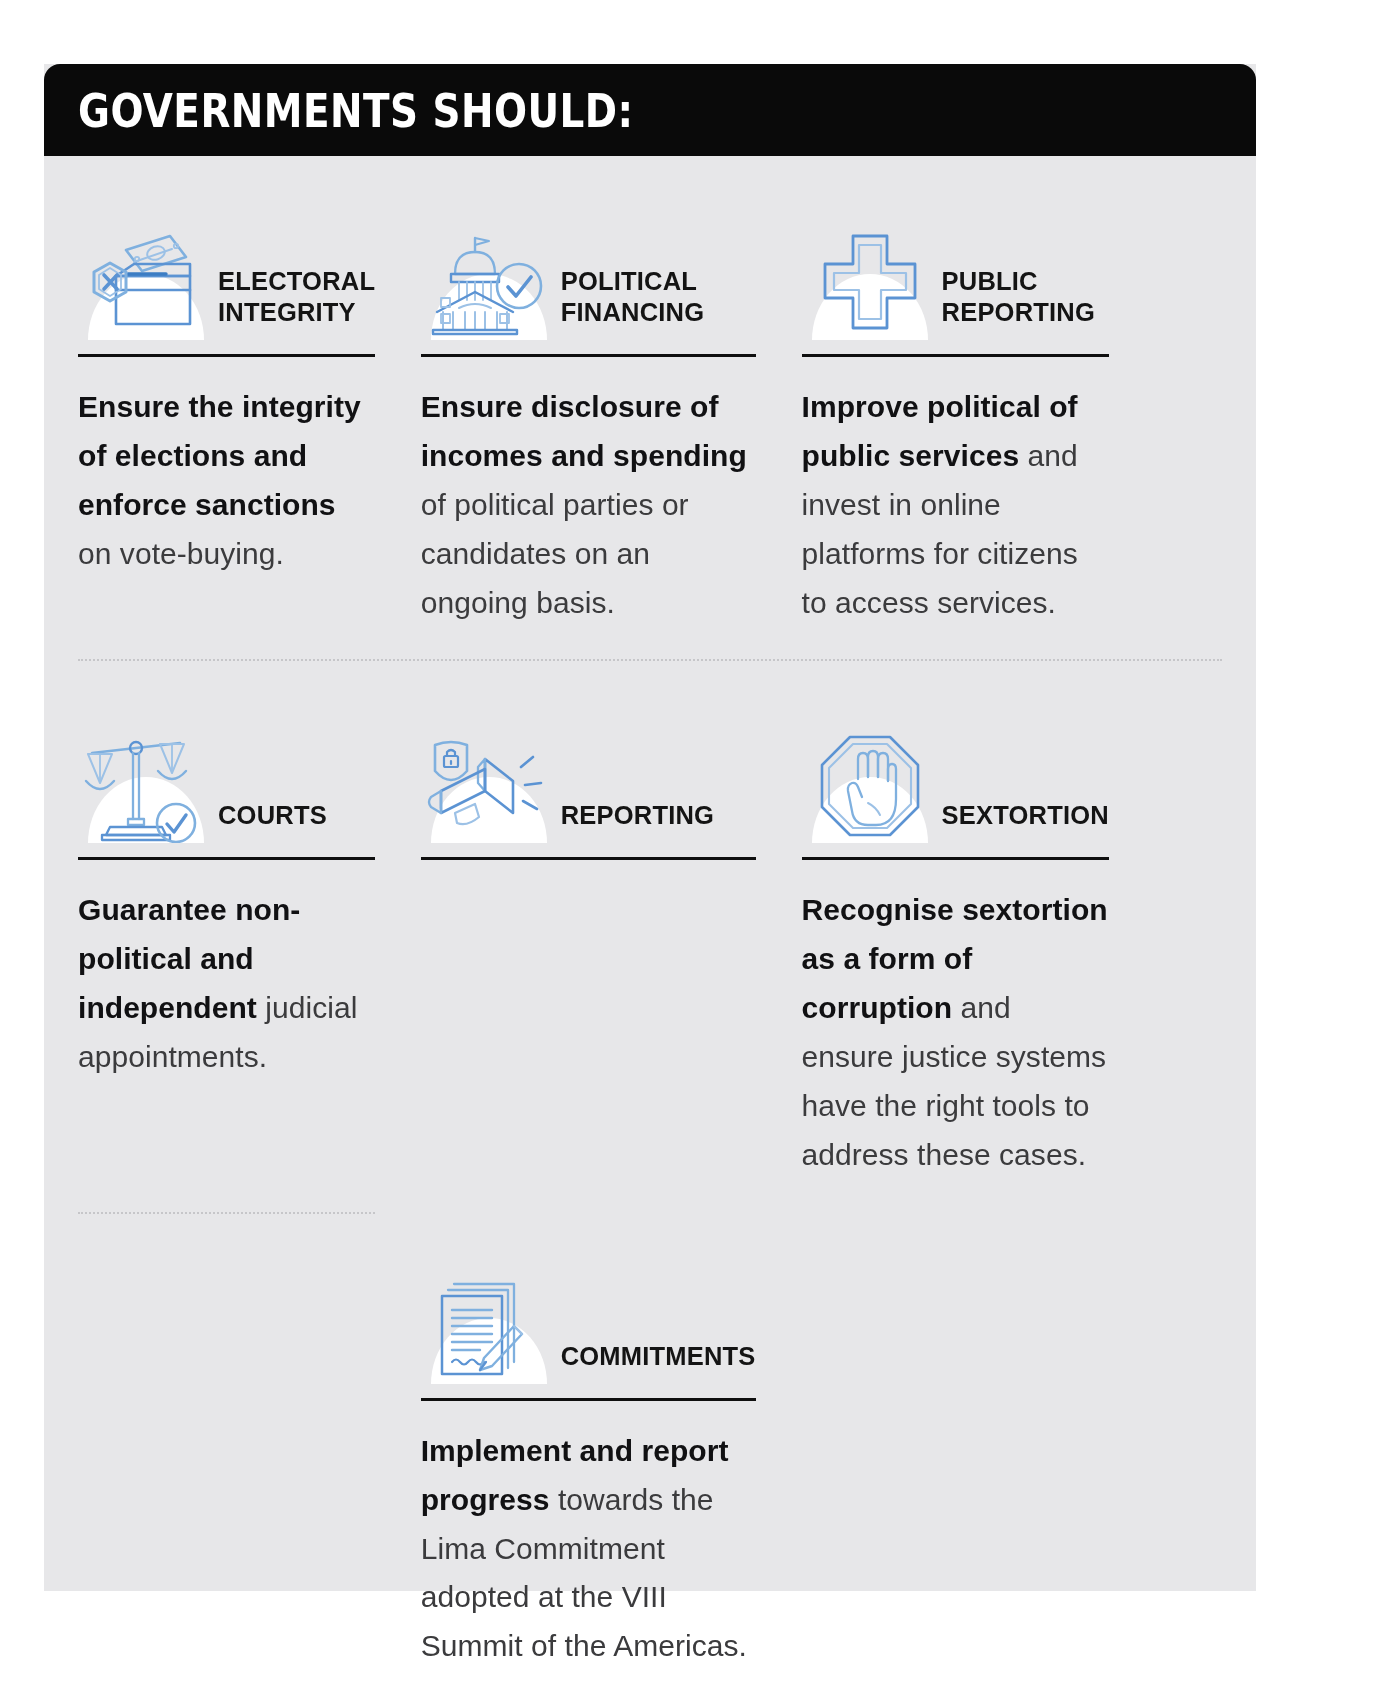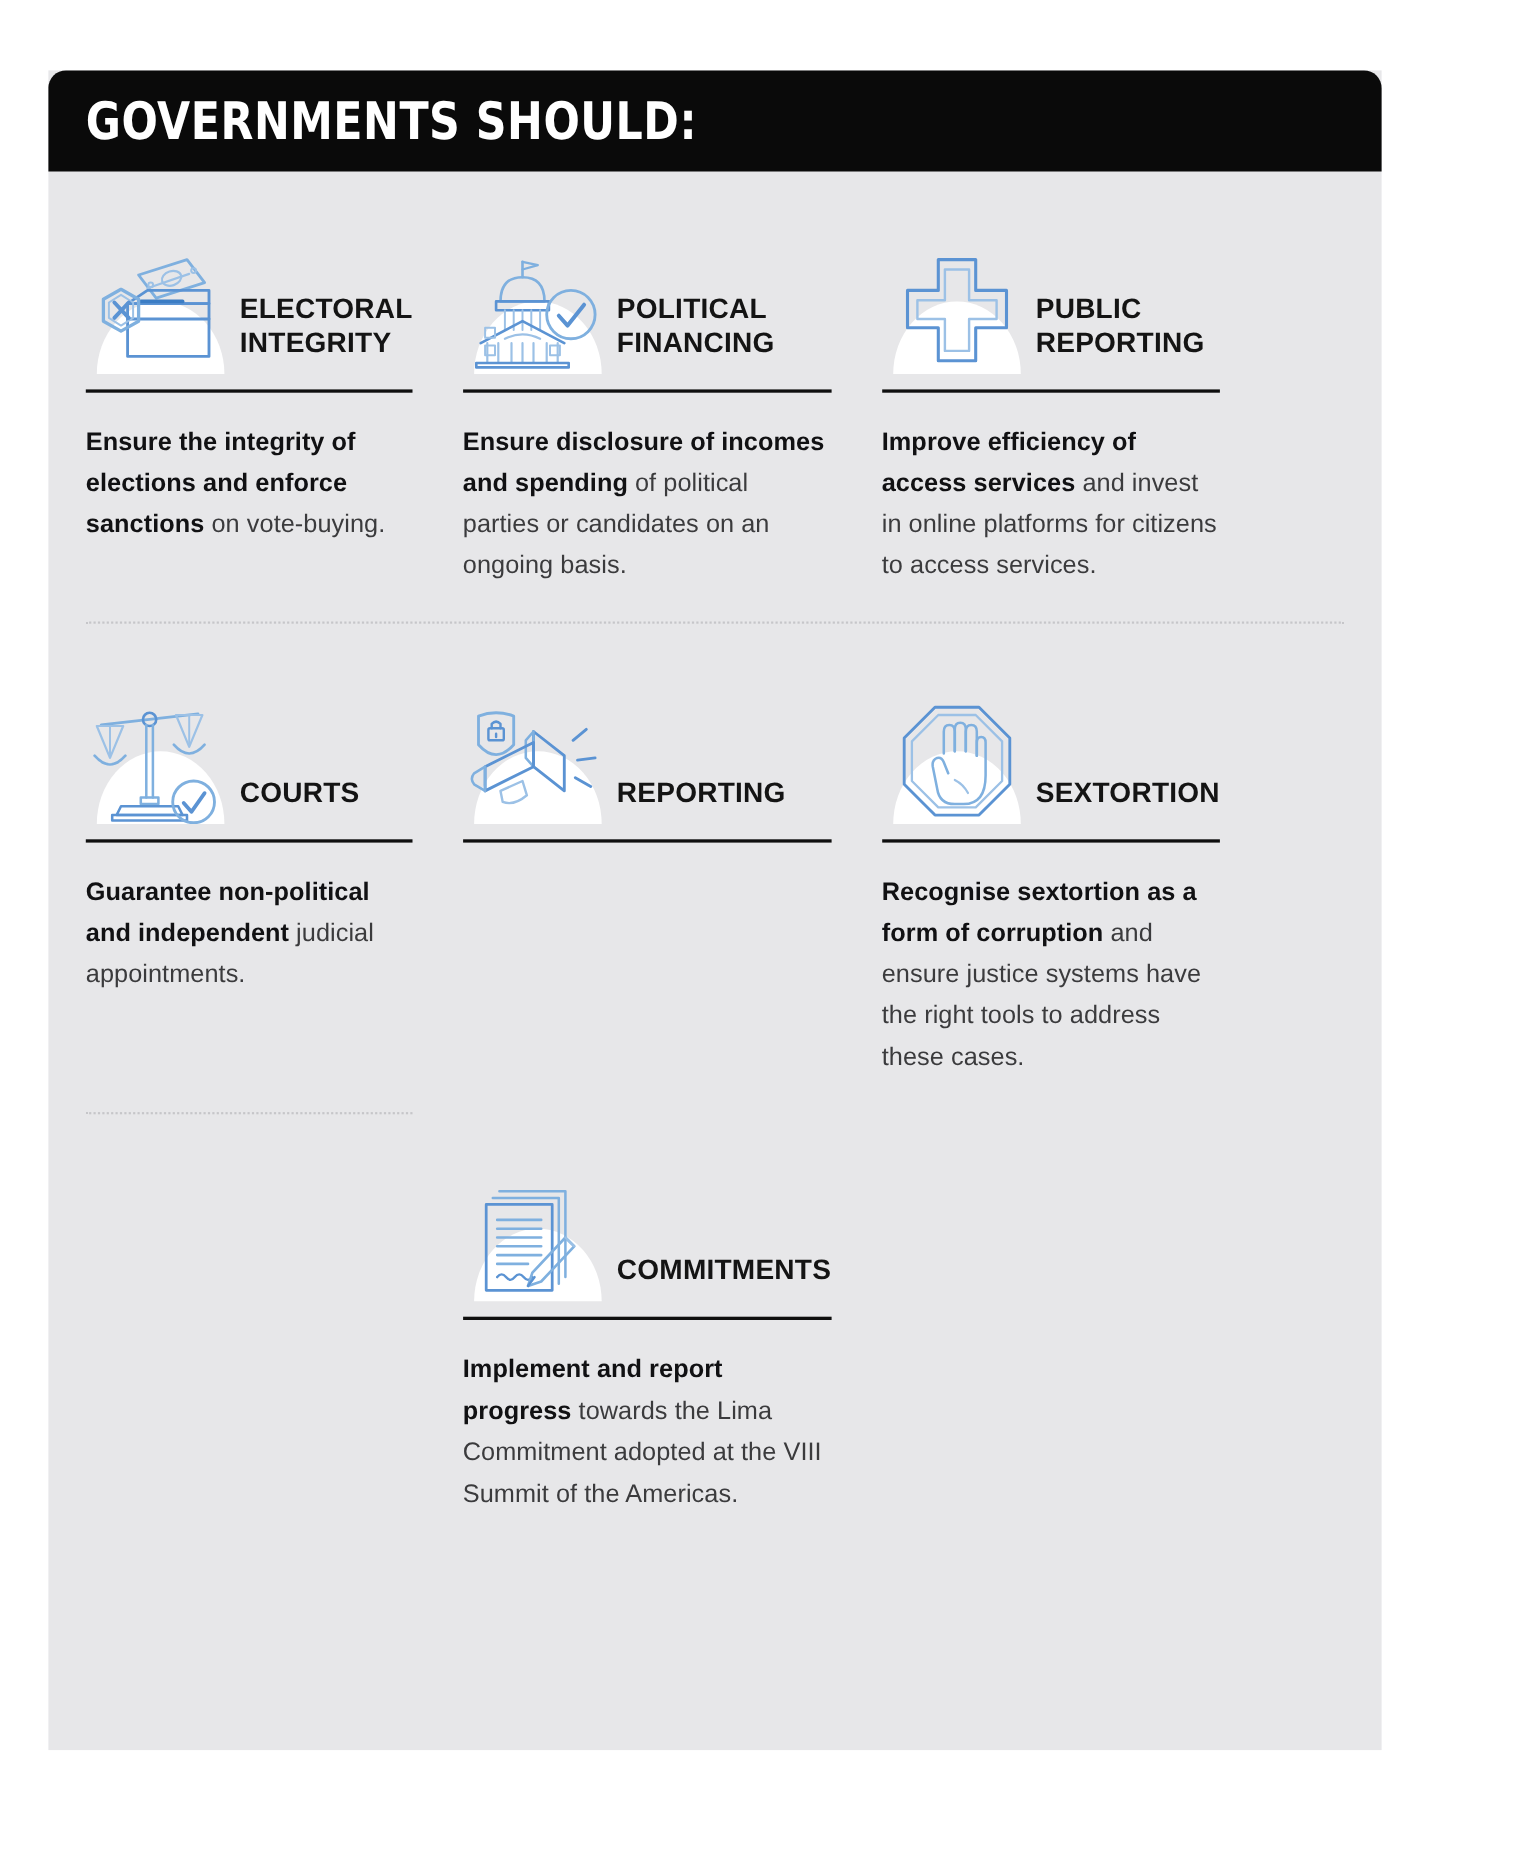--- a/index.html
+++ b/index.html
@@ -111,21 +111,21 @@
     padding-bottom: 12px;
     flex: 1 1 auto;
   }
   .rule {
     height: 3px;
     background: #0f0f0f;
     margin-top: 14px;
   }
   .card-body {
     margin-top: 26px;
-    font-size: 23px;
+    font-size: 30px;
     line-height: 1.63;
     color: #3b3b3d;
     letter-spacing: 0.05px;
   }
   .card-body b {
     color: #111113;
     font-weight: bold;
   }
   .dotted {
     grid-column: 1 / -1;
@@ -213,21 +213,21 @@
           <svg class="icon-svg" width="110" height="108" viewBox="0 0 110 108">
             <g fill="none" stroke="#5b93d3" stroke-width="2.8" stroke-linejoin="round">
               <path d="M38 4 L72 4 L72 32 L100 32 L100 66 L72 66 L72 96 L38 96 L38 66 L10 66 L10 32 L38 32 Z" stroke="#5b93d3"></path>
               <path d="M44 13 L66 13 L66 41 L91 41 L91 58 L66 58 L66 87 L44 87 L44 58 L19 58 L19 41 L44 41 Z" stroke="#9cc1e6" stroke-width="2.2"></path>
             </g>
           </svg>
         </div>
         <div class="card-title">PUBLIC REPORTING</div>
       </div>
       <div class="rule"></div>
-      <div class="card-body"><b>Improve efficiency of access services</b><span> and invest in online platforms for citizens to access services.</span></div>
+      <div class="card-body"><b>Improve political of public services</b><span> and invest in online platforms for citizens to access services.</span></div>
     </div>
 
     <div class="dotted"></div>
 
     <div class="card">
       <div class="card-head">
         <div class="icon-wrap">
           <div class="icon-dome"></div>
           <svg class="icon-svg" width="124" height="112" viewBox="0 0 124 112">
             <g fill="none" stroke="#5b93d3" stroke-width="2.3" stroke-linejoin="round" stroke-linecap="round">

